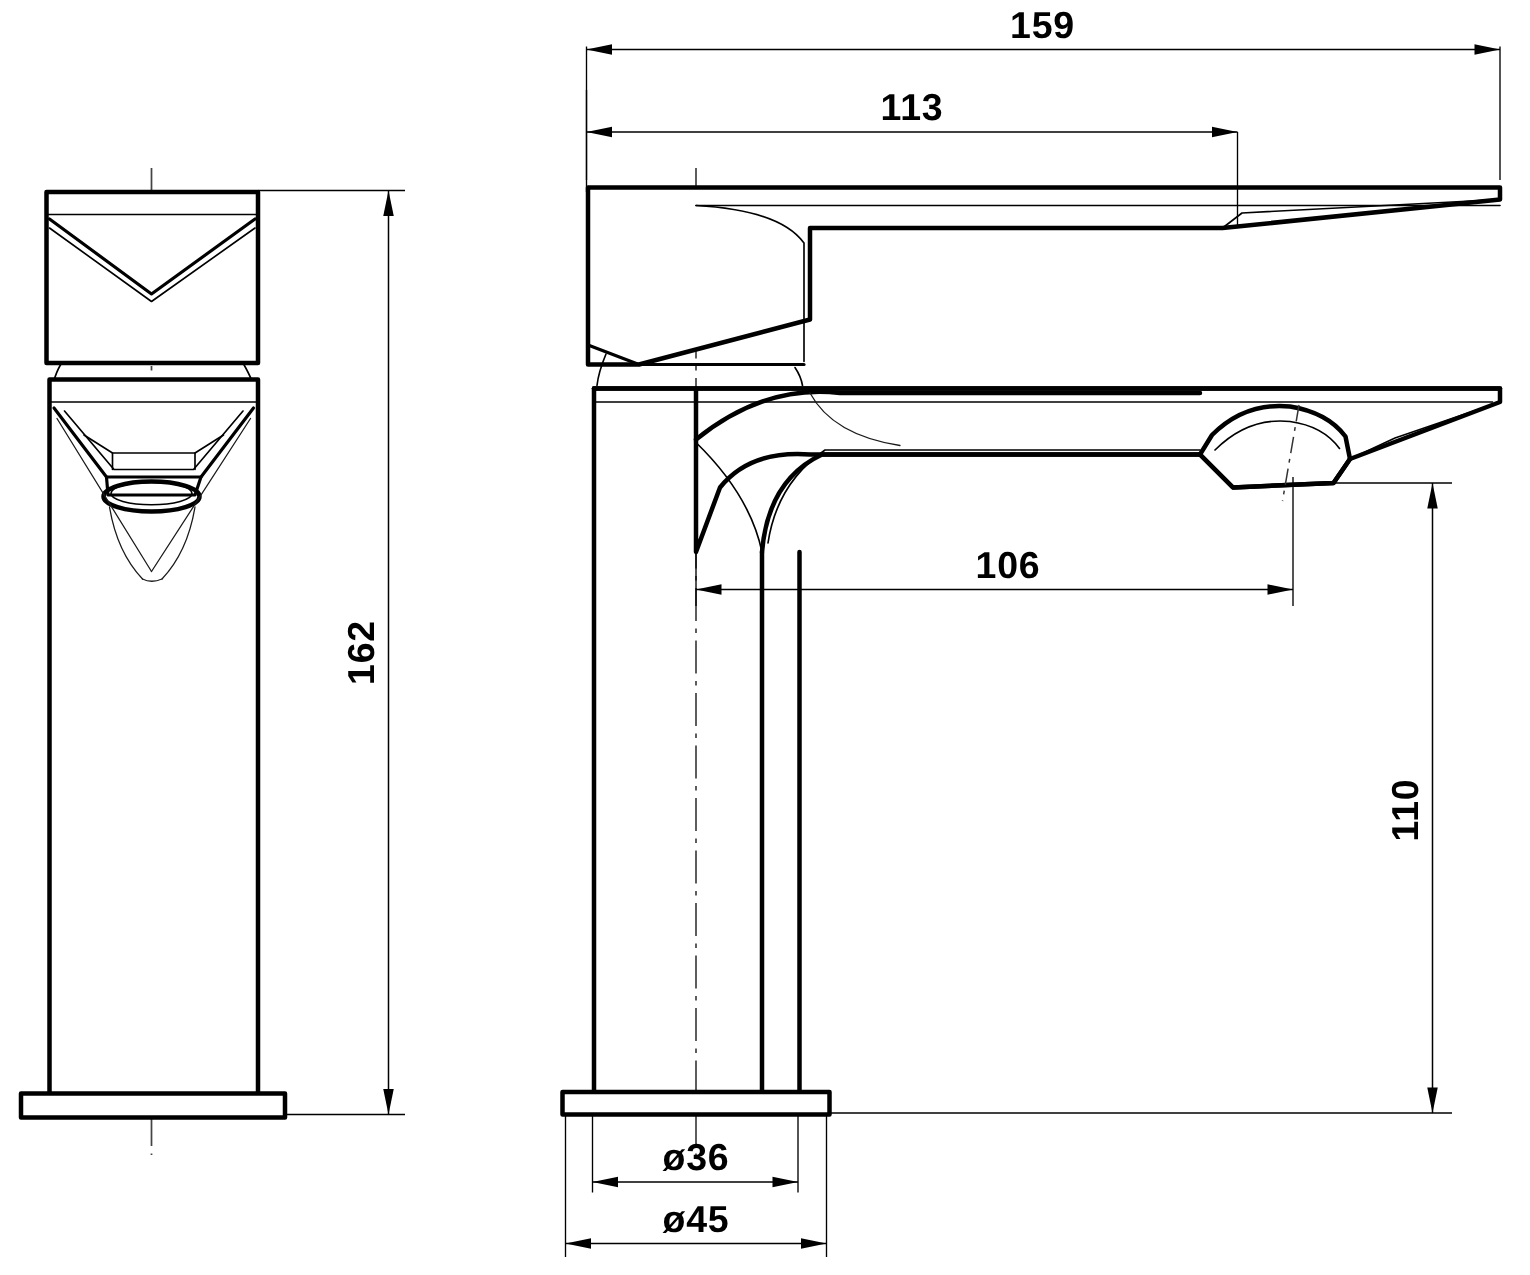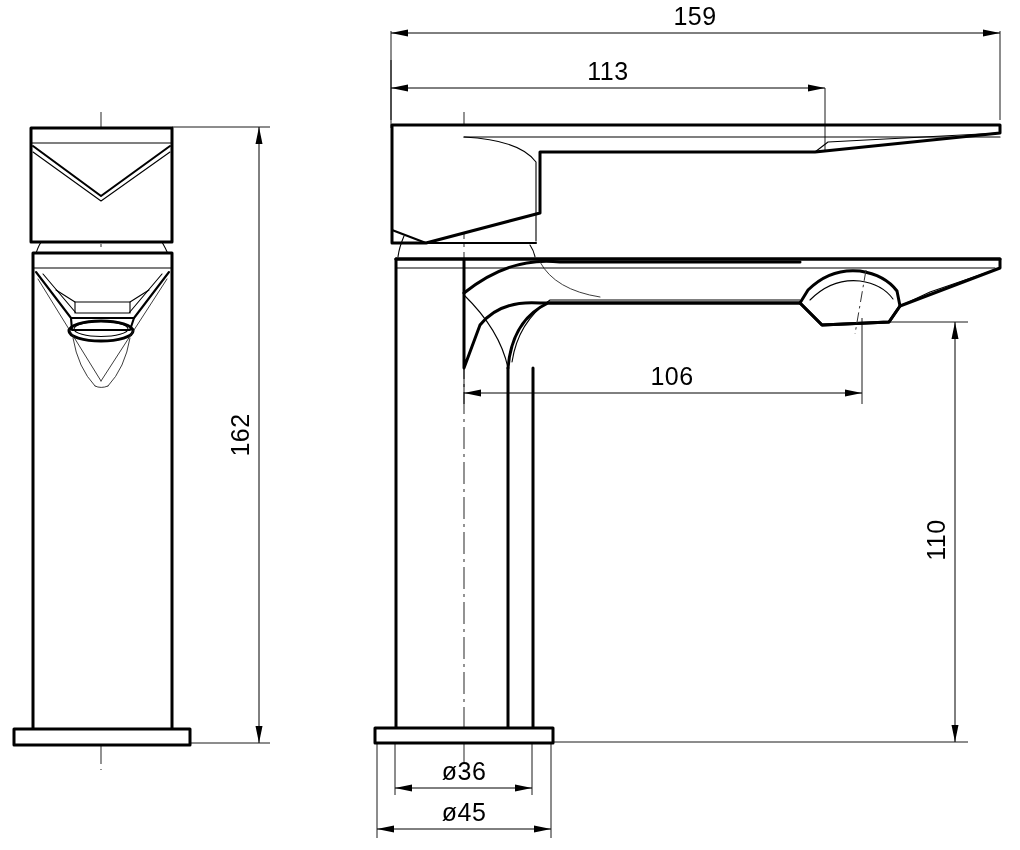--- a/index.html
+++ b/index.html
@@ -10,20 +10,21 @@
   }
   body {
     font-family: "Liberation Sans", sans-serif;
   }
   #drawing-root {
     position: relative;
     width: 1020px;
     height: 850px;
     background: #ffffff;
     overflow: hidden;
+    font-weight: bold;
   }
   svg.dwg {
     display: block;
     width: 1020px;
     height: 850px;
   }
   .obj-thick {
     fill: none;
     stroke: #000000;
     stroke-width: 3;

